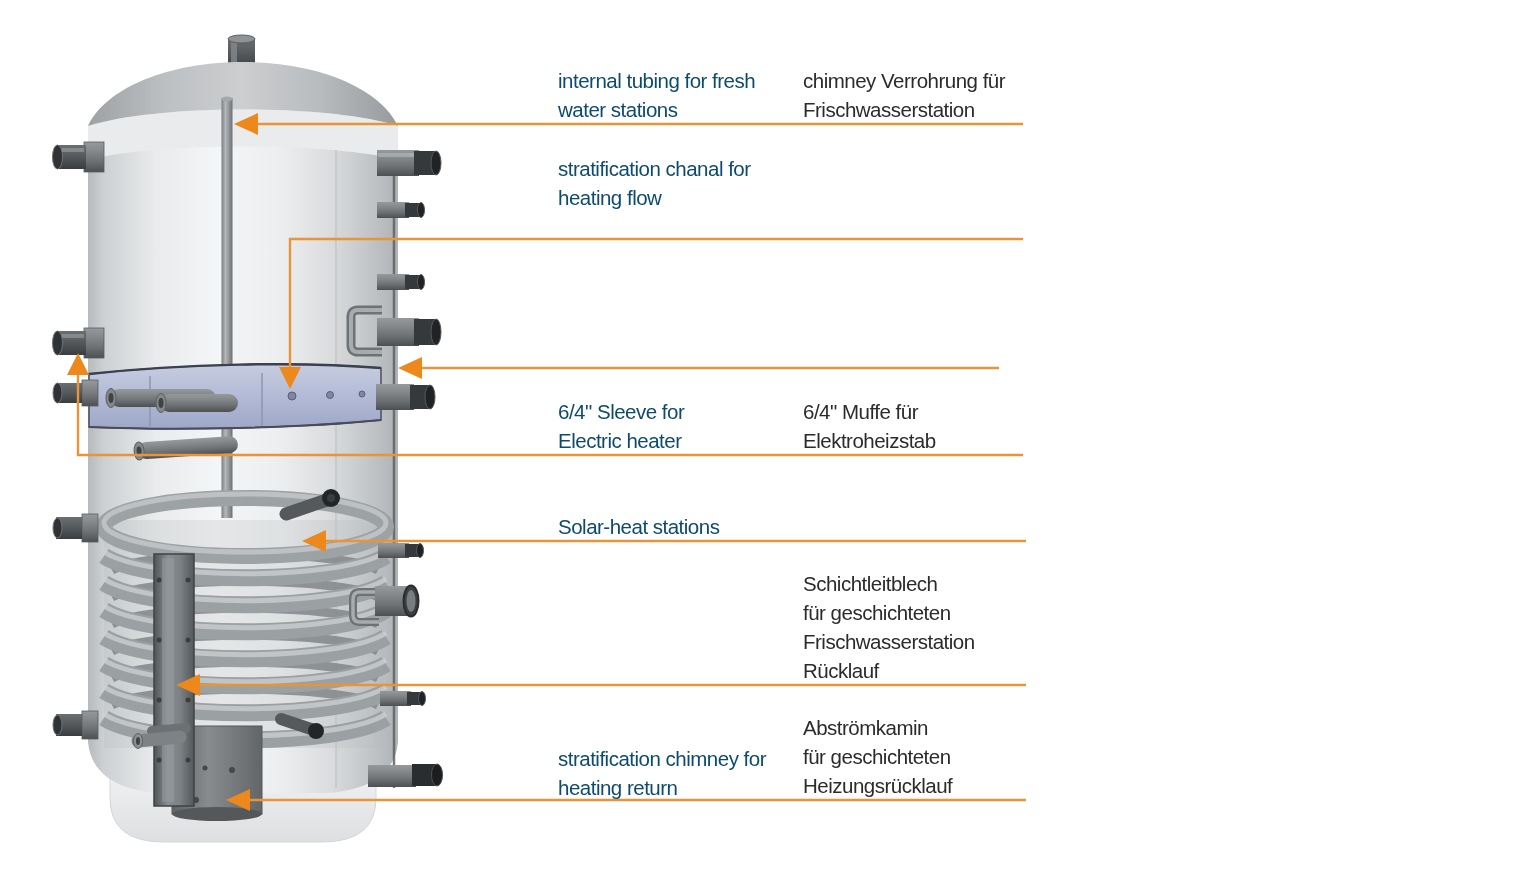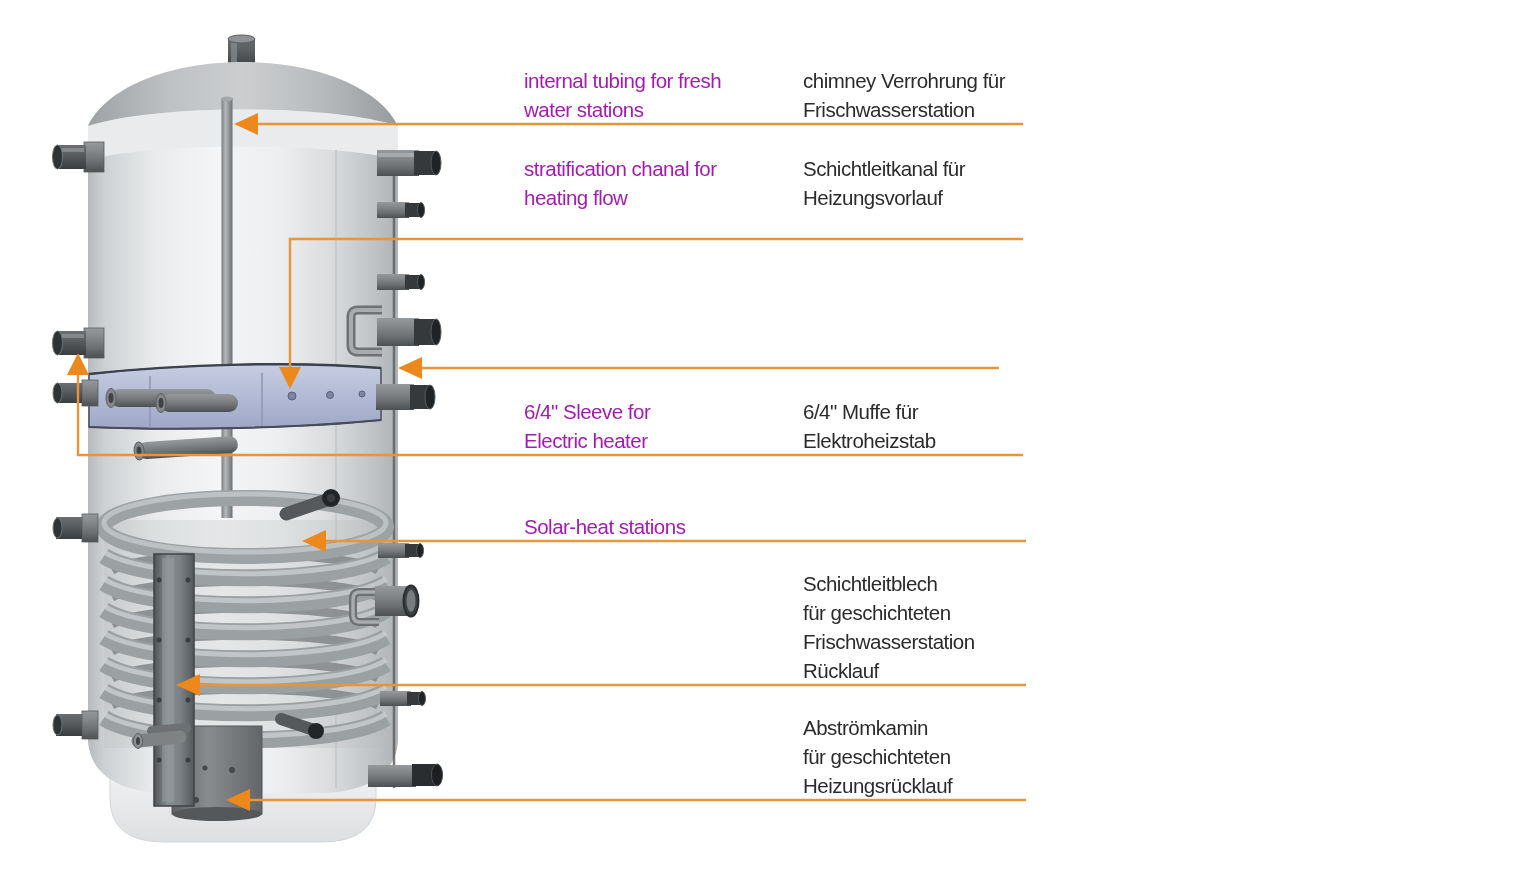--- a/index.html
+++ b/index.html
@@ -5,21 +5,21 @@
   html,body{margin:0;padding:0;background:#ffffff;}
   .stage{
     position:relative;width:1536px;height:891px;background:#ffffff;overflow:hidden;
     font-family:"Liberation Sans", sans-serif;
   }
   .diagram-svg{position:absolute;left:0;top:0;}
   .lbl{
     position:absolute;white-space:pre-line;
     font-size:20.5px;line-height:29px;letter-spacing:-0.5px;
   }
-  .lbl.en{color:#a21caf;width:240px;left:524px;}
+  .lbl.en{color:#0c4a6e;width:240px;left:558px;}
   .lbl.de{color:#2b2b2b;width:235px;left:803px;}
 </style>
 </head>
 <body>
 
 <div class="stage">
 
 <svg class="diagram-svg" width="1536" height="891" viewBox="0 0 1536 891">
   <defs>
     <linearGradient id="gBody" x1="0" y1="0" x2="1" y2="0">
@@ -296,25 +296,25 @@
   </g>
 </svg>
 
 <div class="lbl en" style="top:66px">internal tubing for fresh
 water stations</div>
 <div class="lbl en" style="top:154px">stratification chanal for
 heating flow</div>
 <div class="lbl en" style="top:397px">6/4" Sleeve for
 Electric heater</div>
 <div class="lbl en" style="top:512px">Solar-heat stations</div>
+<div class="lbl en" style="top:744px">stratification chimney for
+heating return</div>
 
 <div class="lbl de" style="top:66px">chimney Verrohrung für
 Frischwasserstation</div>
-<div class="lbl de" style="top:154px">Schichtleitkanal für
-Heizungsvorlauf</div>
 <div class="lbl de" style="top:397px">6/4" Muffe für
 Elektroheizstab</div>
 <div class="lbl de" style="top:569px">Schichtleitblech
 für geschichteten
 Frischwasserstation
 Rücklauf</div>
 <div class="lbl de" style="top:713px">Abströmkamin
 für geschichteten
 Heizungsrücklauf</div>
 

